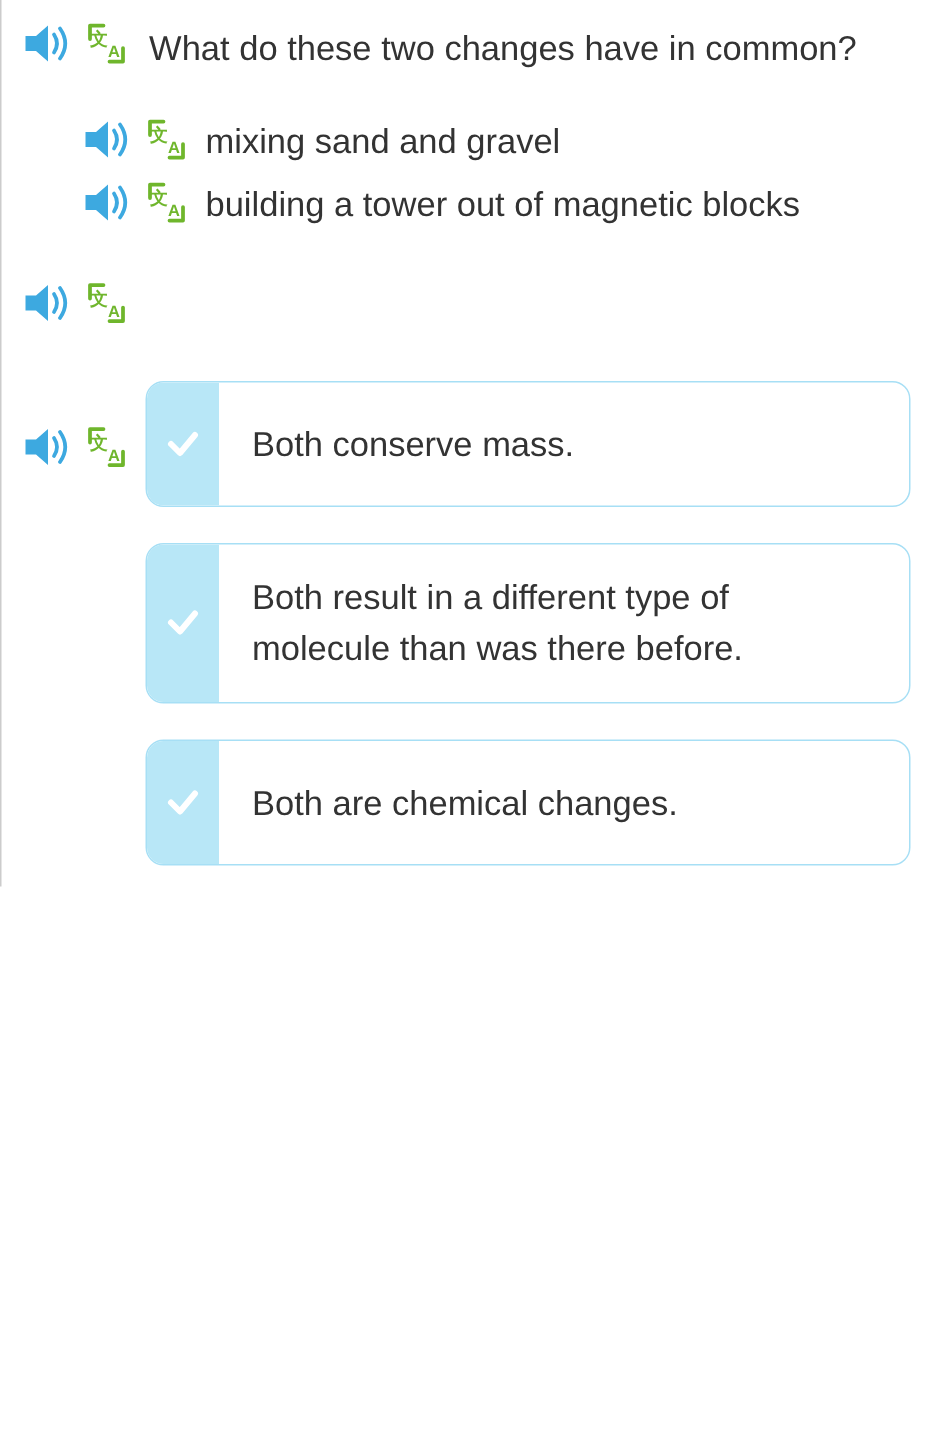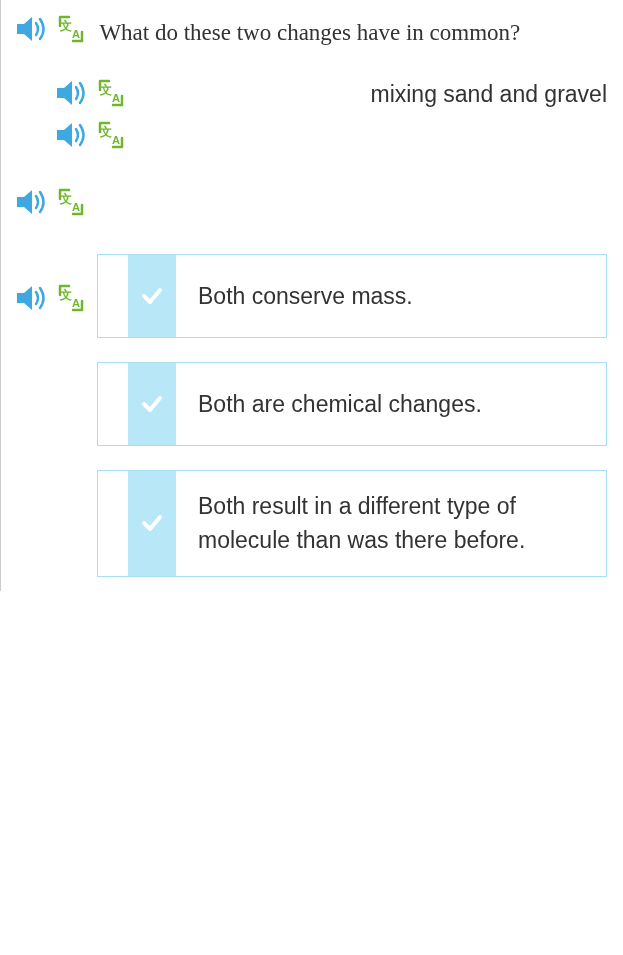--- a/index.html
+++ b/index.html
@@ -31,38 +31,36 @@
     height: 28px;
     cursor: pointer;
   }
   .translate-icon {
     width: 28px;
     height: 28px;
     cursor: pointer;
   }
   .question-text {
     display: inline;
-    font-family: Liberation Serif, serif;
   }
   .question-block {
     margin-bottom: 24px;
   }
   .question-block .text-wrap {
     line-height: 1.6;
   }
   .examples {
     padding-left: 40px;
     margin-bottom: 28px;
   }
   .examples .row {
     margin-bottom: 2px;
   }
   .example-text {
     flex: 1;
-    text-align: right;
   }
   .instruction {
     margin-bottom: 28px;
   }
   .answers-wrap {
     display: flex;
     align-items: flex-start;
     gap: 12px;
   }
   .answers-icons-col {
@@ -73,25 +71,24 @@
   }
   .answers-col {
     flex: 1;
     display: flex;
     flex-direction: column;
     gap: 24px;
   }
   .answer-option {
     display: flex;
     border: 1px solid #a7dff5;
-    border-radius: 0;
+    border-radius: 12px;
     overflow: hidden;
     cursor: pointer;
     min-height: 84px;
-    padding-left: 30px;
   }
   .answer-check {
     width: 48px;
     background: #b8e7f7;
     display: flex;
     align-items: center;
     justify-content: center;
     flex-shrink: 0;
   }
   .answer-check svg {
@@ -167,20 +164,21 @@
         </svg>
       </span>
       <span>
         <svg class="translate-icon" viewBox="0 0 28 28">
           <path d="M3 2 L12 2 M3 2 L3 11 M25 26 L16 26 M25 26 L25 17" stroke="#6fb62c" stroke-width="2.5" fill="none" stroke-linecap="round"></path>
           <text x="9" y="15" font-size="12" fill="#6fb62c" font-weight="bold" text-anchor="middle">文</text>
           <text x="19" y="23" font-size="11" fill="#6fb62c" font-weight="bold" text-anchor="middle">A</text>
         </svg>
       </span>
     </div>
+    <div class="example-text">building a tower out of magnetic blocks</div>
   </div>
 </div>
 
 <div class="instruction row">
   <div class="icons">
     <span>
       <svg class="speaker-icon" viewBox="0 0 32 28">
         <path d="M2 9 L2 19 L9 19 L17 26 L17 2 L9 9 Z" fill="#3da9e0"></path>
         <path d="M21 8 Q25 14 21 20" stroke="#3da9e0" stroke-width="2.5" fill="none" stroke-linecap="round"></path>
         <path d="M25 4 Q32 14 25 24" stroke="#3da9e0" stroke-width="2.5" fill="none" stroke-linecap="round"></path>
@@ -226,25 +224,25 @@
       <div class="answer-text">Both conserve mass.</div>
     </div>
 
 
     <div class="answer-option">
       <div class="answer-check">
         <svg viewBox="0 0 24 24">
             <path d="M4 12 L10 18 L20 6" stroke="#ffffff" stroke-width="4" fill="none" stroke-linecap="round" stroke-linejoin="round"></path>
           </svg>
       </div>
-      <div class="answer-text">Both are chemical changes.</div>
+      <div class="answer-text">Both result in a different type of molecule than was there before.</div>
     </div>
 
     <div class="answer-option">
       <div class="answer-check">
         <svg viewBox="0 0 24 24">
             <path d="M4 12 L10 18 L20 6" stroke="#ffffff" stroke-width="4" fill="none" stroke-linecap="round" stroke-linejoin="round"></path>
           </svg>
       </div>
-      <div class="answer-text">Both result in a different type of molecule than was there before.</div>
+      <div class="answer-text">Both are chemical changes.</div>
     </div>
   </div>
 </div>
 
 </body></html>

